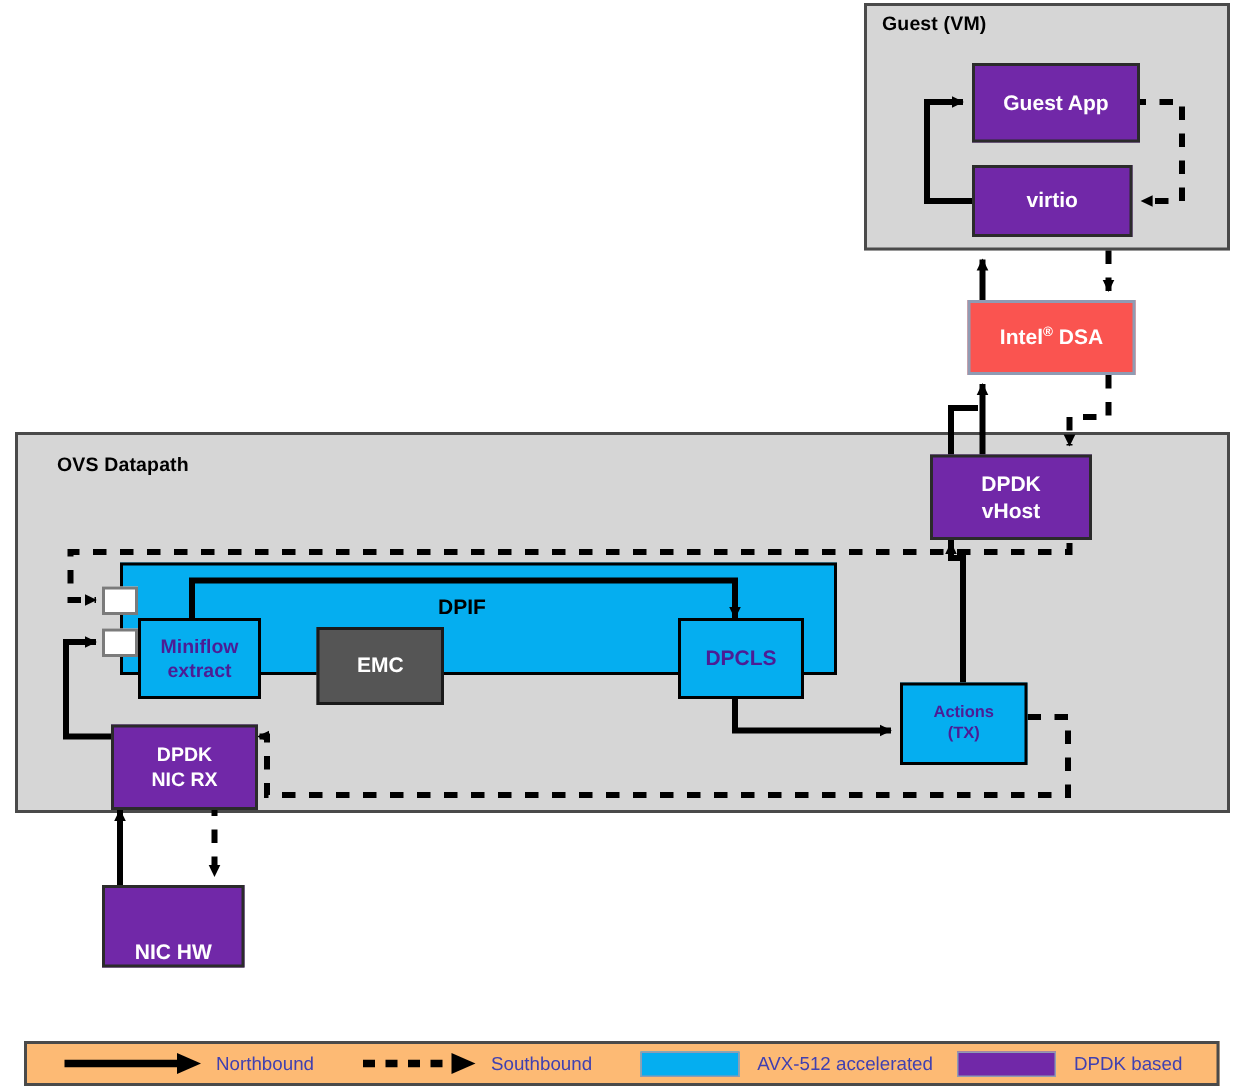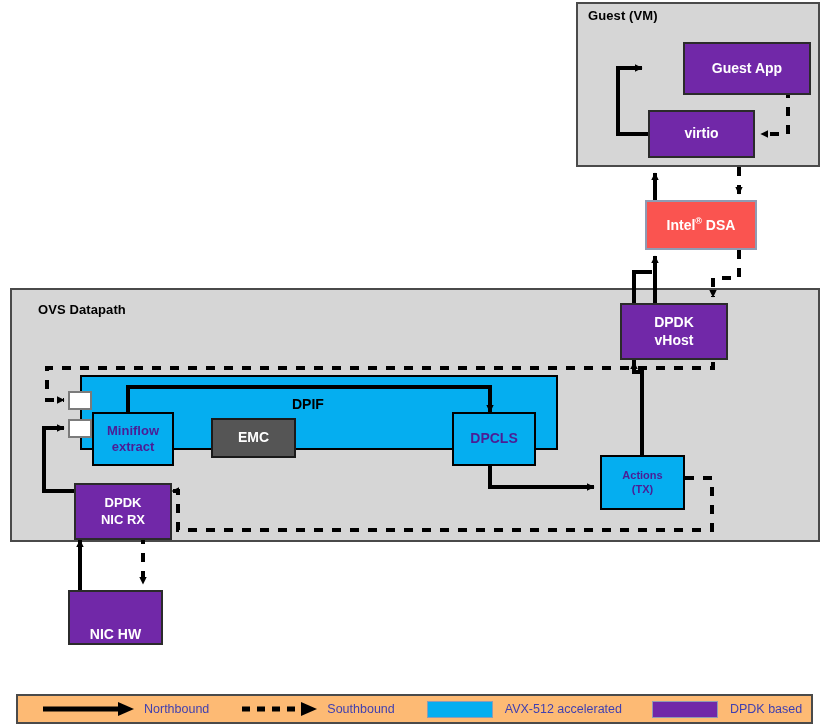--- a/index.html
+++ b/index.html
@@ -167,21 +167,21 @@
       <path d="M685,478 L712,478 L712,530 L178,530 L178,491 L172,491" stroke-dasharray="9,9" marker-end="url(#arrowDash)"></path>
 
       <path d="M74,491 L44,491 L44,428 L64,428" marker-end="url(#arrowSolid)"></path>
 
       <path d="M80,590 L80,565 L80,540" marker-end="url(#arrowSolid)"></path>
 
       <path d="M143,535 L143,584" stroke-dasharray="9,9" marker-end="url(#arrowDash)"></path>
     </g>
   </svg>
 
-  <div class="node node-purple" style="left:648px; top:42px; width:128px; height:53px;margin-left:35px;">
+  <div class="node node-purple" style="left:648px; top:42px; width:112px; height:53px;">
     <span>Guest App</span>
   </div>
   <div class="node node-purple" style="left:648px; top:110px; width:107px; height:48px;">
     <span>virtio</span>
   </div>
 
   <div class="node node-red" style="left:645px; top:200px; width:112px; height:50px;">
     <span><span style="display:inline">Intel</span><sup style="font-size:9px; vertical-align:super">®</sup><span style="display:inline"> DSA</span></span>
   </div>
 
@@ -195,21 +195,21 @@
   </div>
   <div class="node node-white-port" style="left:68px; top:419px; width:24px; height:19px;">
     <span></span>
   </div>
 
   <div class="node node-blue" style="left:92px; top:412px; width:82px; height:54px; font-size:13px;">
     <span>Miniflow</span>
     <span>extract</span>
   </div>
 
-  <div class="node node-dark" style="left:211px; top:418px; width:85px; height:40px;">
+  <div class="node node-dark" style="left:211px; top:418px; width:85px; height:52px;">
     <span>EMC</span>
   </div>
 
 
   <div class="node node-blue" style="left:452px; top:412px; width:84px; height:54px;">
     <span>DPCLS</span>
   </div>
 
   <div class="node node-blue" style="left:600px; top:455px; width:85px; height:55px; font-size:11px;">
     <span>Actions</span>
@@ -241,20 +241,20 @@
         <path d="M62,3 L78,10 L62,17 Z" fill="#000"></path>
       </svg>
       <span class="legend-label" style="margin-left:8px;">Southbound</span>
     </div>
 
     <div class="legend-item" style="margin-left:32px;">
       <span class="legend-swatch sw-blue"></span>
       <span class="legend-label" style="margin-left:12px;">AVX-512 accelerated</span>
     </div>
 
-    <div class="legend-item" style="margin-left:30px;">
+    <div class="legend-item" style="margin-left:16px;">
       <span class="legend-swatch sw-purple"></span>
       <span class="legend-label" style="margin-left:12px;">DPDK based</span>
     </div>
 
   </div>
 
 </div>
 
 </body></html>

